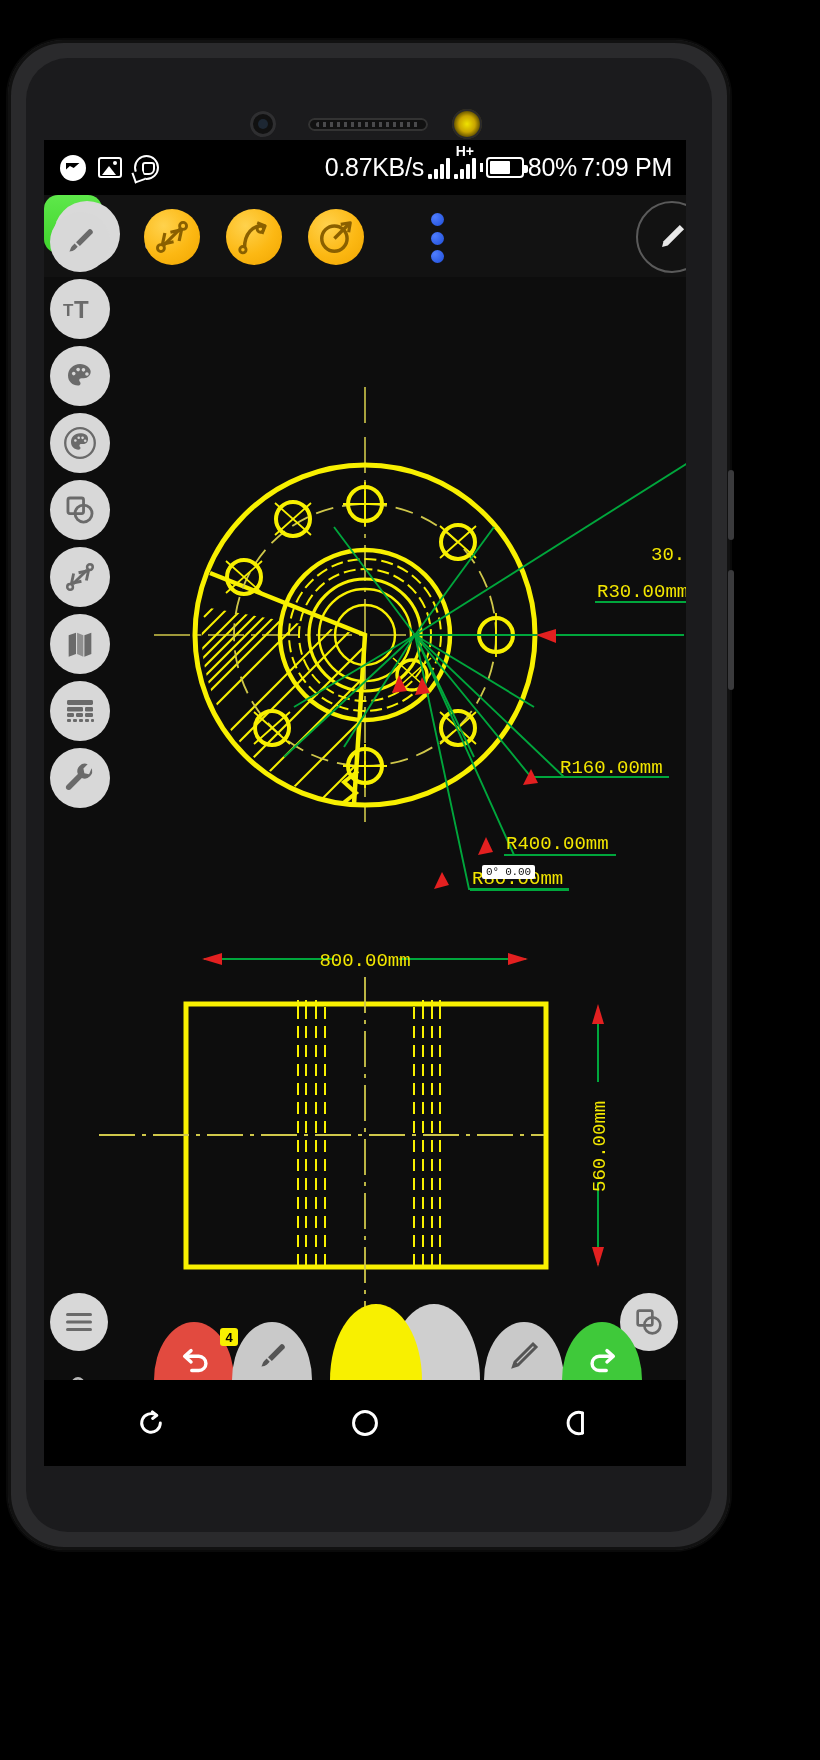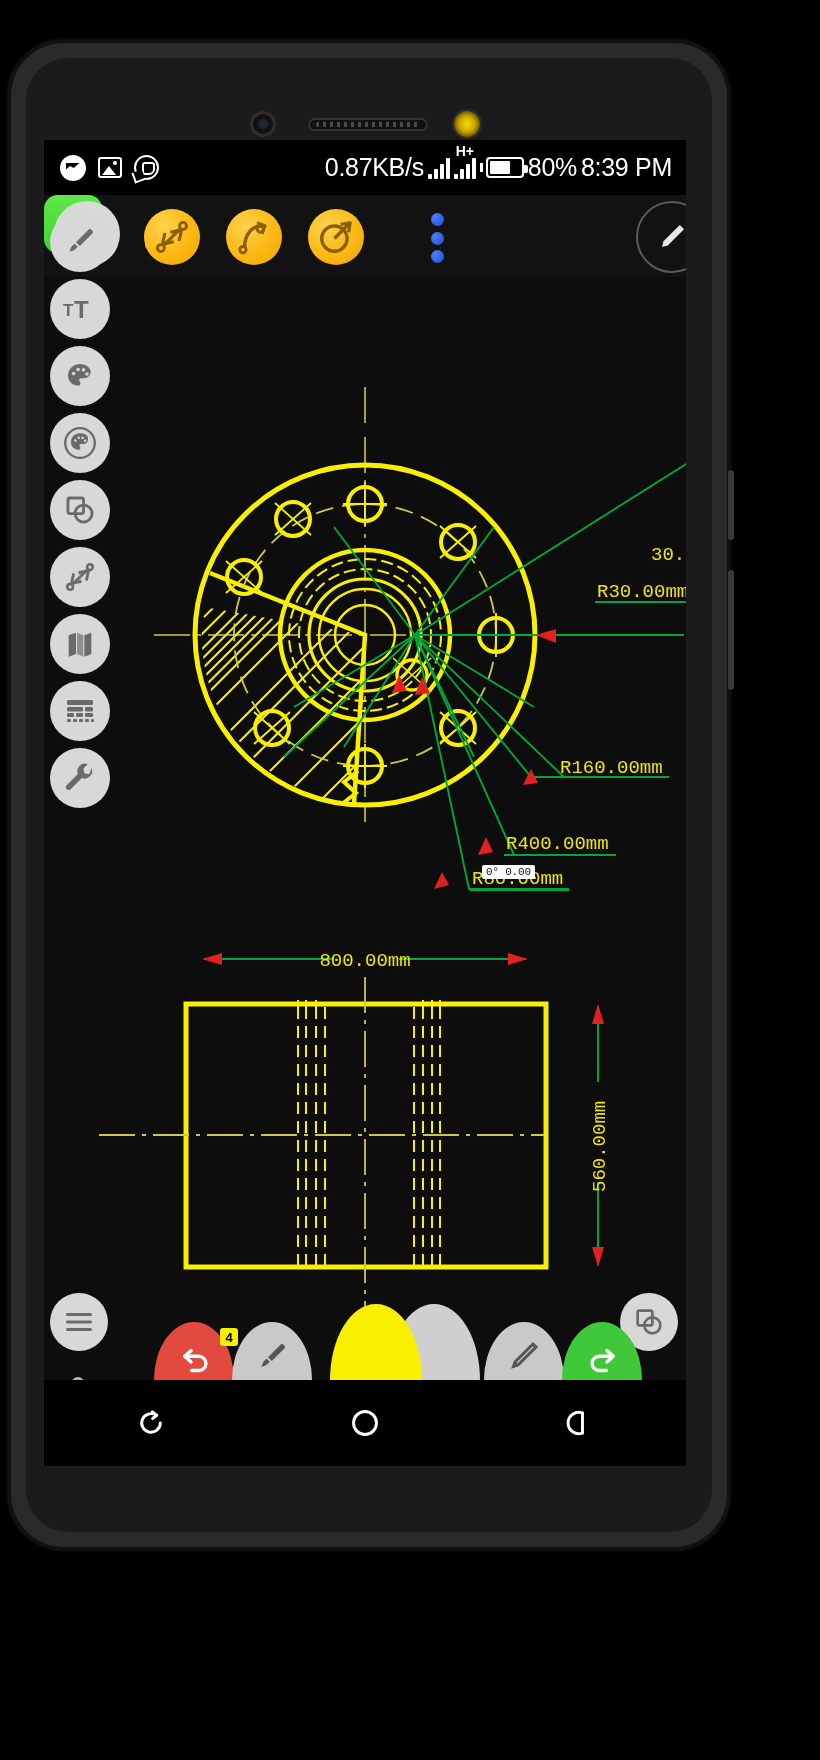--- a/index.html
+++ b/index.html
@@ -256,21 +256,21 @@
             <i></i>
           </span>
       </span>
       <span class="batt-wrap">
         <span class="batt-tick"></span>
         <span class="ic-battery">
             <i></i>
           </span>
       </span>
       <span>80%</span>
-      <span>8:39 PM</span>
+      <span>7:09 PM</span>
     </div>
   </div>
 
   <div id="app-top-bar">
 
     <div id="brush-top">
       <svg width="36" height="36" viewBox="0 0 24 24">
         <path d="M20 3.5c-.7-.7-1.6-.5-2.2.1L9.6 11.8l2.6 2.6 8.2-8.2c.6-.6.8-1.5.1-2.2z" fill="#6e6e6e"></path>
         <path d="M8.6 12.8l-2.1 2.1c-.9.9-1 2.4-1.6 3.4 1.3-.3 2.7-.6 3.6-1.5l2.1-2.1z" fill="#6e6e6e"></path>
       </svg>

